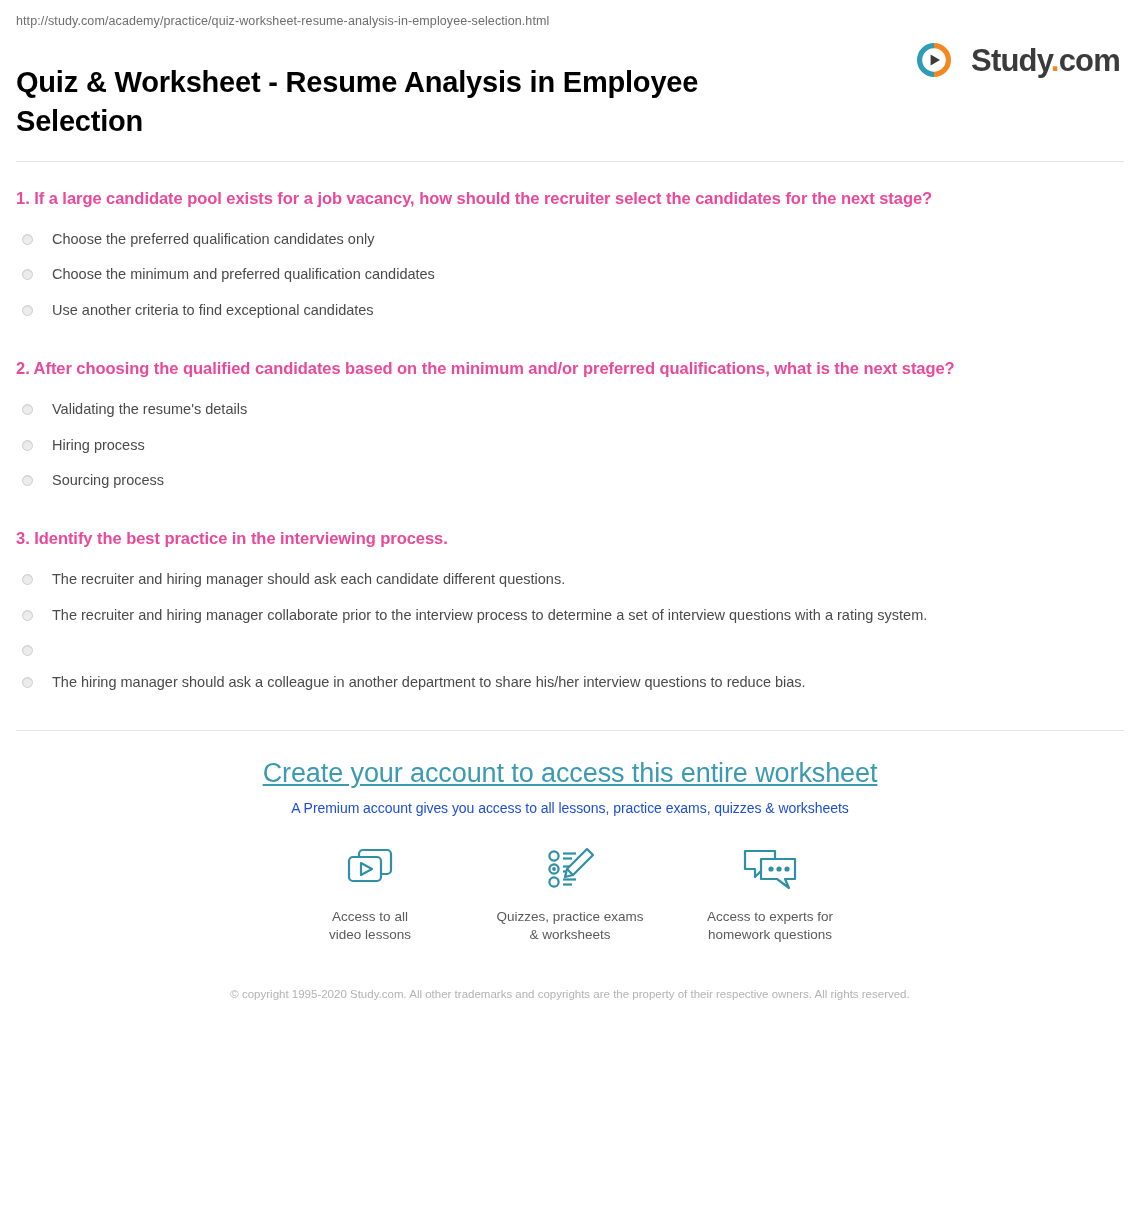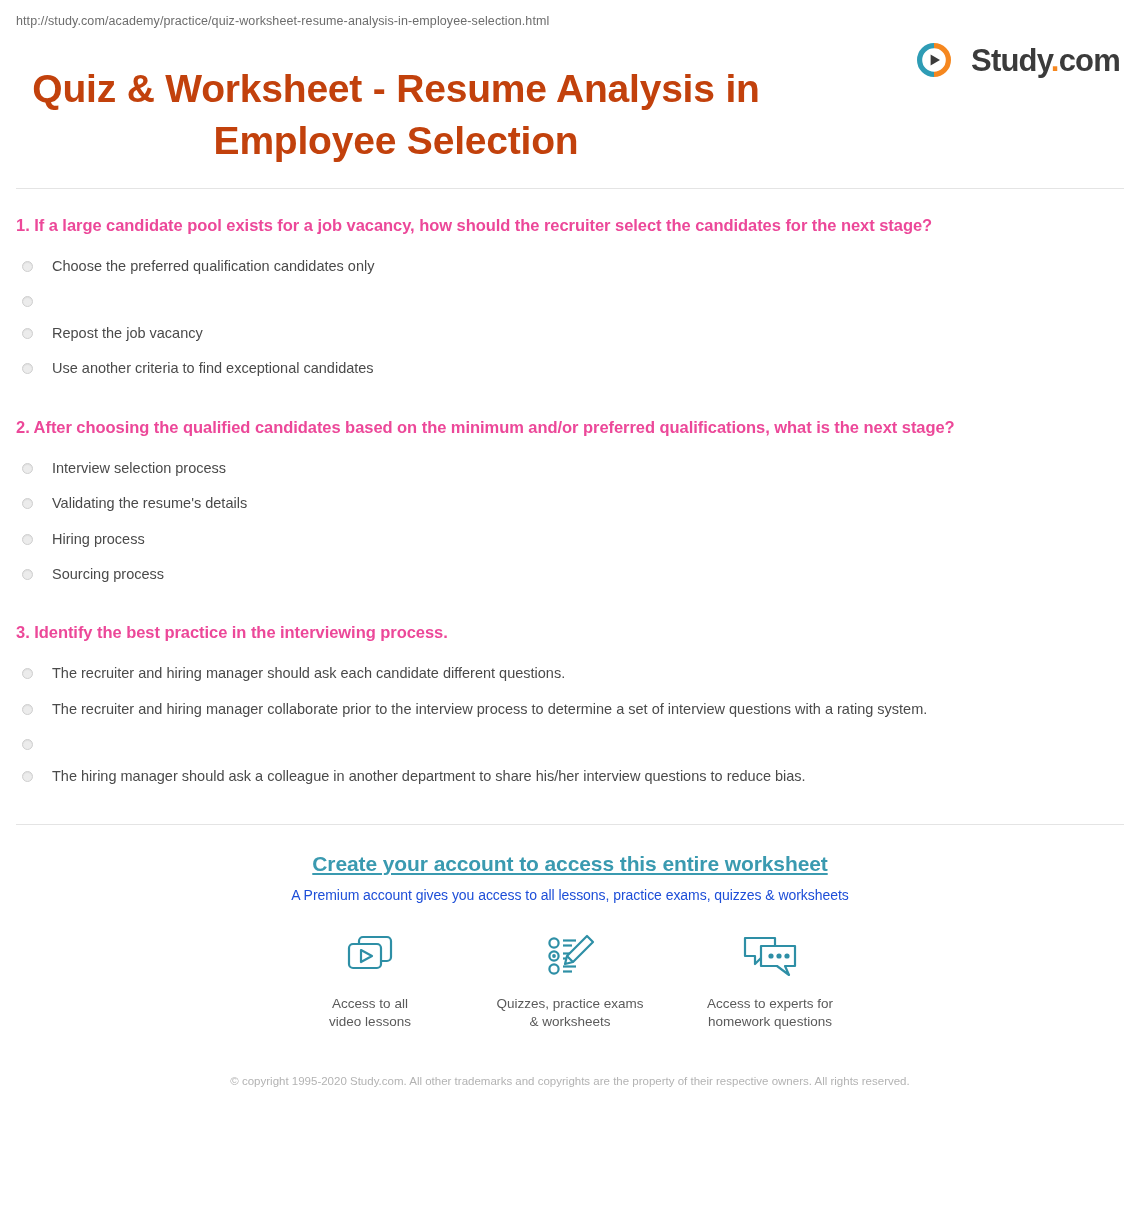--- a/index.html
+++ b/index.html
@@ -45,28 +45,27 @@
     font-weight: 700;
     color: #3b3b3b;
     letter-spacing: -0.8px;
     line-height: 1;
     white-space: nowrap;
   }
   .logo-text .dot { color: #f5871f; }
 
   
   .page-title {
-    font-size: 39px;
+    font-size: 29px;
     font-weight: 700;
     line-height: 1.33;
-    color: #c2410c;
+    color: #000000;
     letter-spacing: -0.2px;
     max-width: 760px;
     padding-top: 11px;
-    text-align: center;
   }
   .rule {
     border: 0;
     border-top: 1px solid #e4e4e4;
     margin: 21px 0 0 0;
   }
 
   
   .quiz { padding-top: 26px; }
   .question-block { margin-bottom: 30px; }
@@ -104,23 +103,23 @@
   .cta-rule {
     border: 0;
     border-top: 1px solid #e4e4e4;
     margin: 10px 0 0 0;
   }
   .cta {
     text-align: center;
     padding-top: 26px;
   }
   .cta-headline {
-    font-size: 21px;
+    font-size: 27px;
     color: #3a9ab0;
-    font-weight: 700;
+    font-weight: 400;
     letter-spacing: -0.1px;
     line-height: 1.2;
   }
   .cta-sub {
     margin-top: 10px;
     font-size: 14px;
     color: #1d4ed8;
     letter-spacing: -0.05px;
   }
   .perks {
@@ -185,39 +184,32 @@
 
     <div class="question-block">
       <div class="question-text">1. If a large candidate pool exists for a job vacancy, how should the recruiter select the candidates for the next stage?</div>
       <ul class="answers">
         <li class="answer">
           <span class="radio"></span>
           <span class="answer-label">Choose the preferred qualification candidates only</span>
         </li>
         <li class="answer">
           <span class="radio"></span>
-        </li>
-        <li class="answer">
-          <span class="radio"></span>
-          <span class="answer-label">Repost the job vacancy</span>
+          <span class="answer-label">Choose the minimum and preferred qualification candidates</span>
         </li>
         <li class="answer">
           <span class="radio"></span>
           <span class="answer-label">Use another criteria to find exceptional candidates</span>
         </li>
       </ul>
     </div>
 
     <div class="question-block">
       <div class="question-text">2. After choosing the qualified candidates based on the minimum and/or preferred qualifications, what is the next stage?</div>
       <ul class="answers">
-        <li class="answer">
-          <span class="radio"></span>
-          <span class="answer-label">Interview selection process</span>
-        </li>
         <li class="answer">
           <span class="radio"></span>
           <span class="answer-label">Validating the resume's details</span>
         </li>
         <li class="answer">
           <span class="radio"></span>
           <span class="answer-label">Hiring process</span>
         </li>
         <li class="answer">
           <span class="radio"></span>

